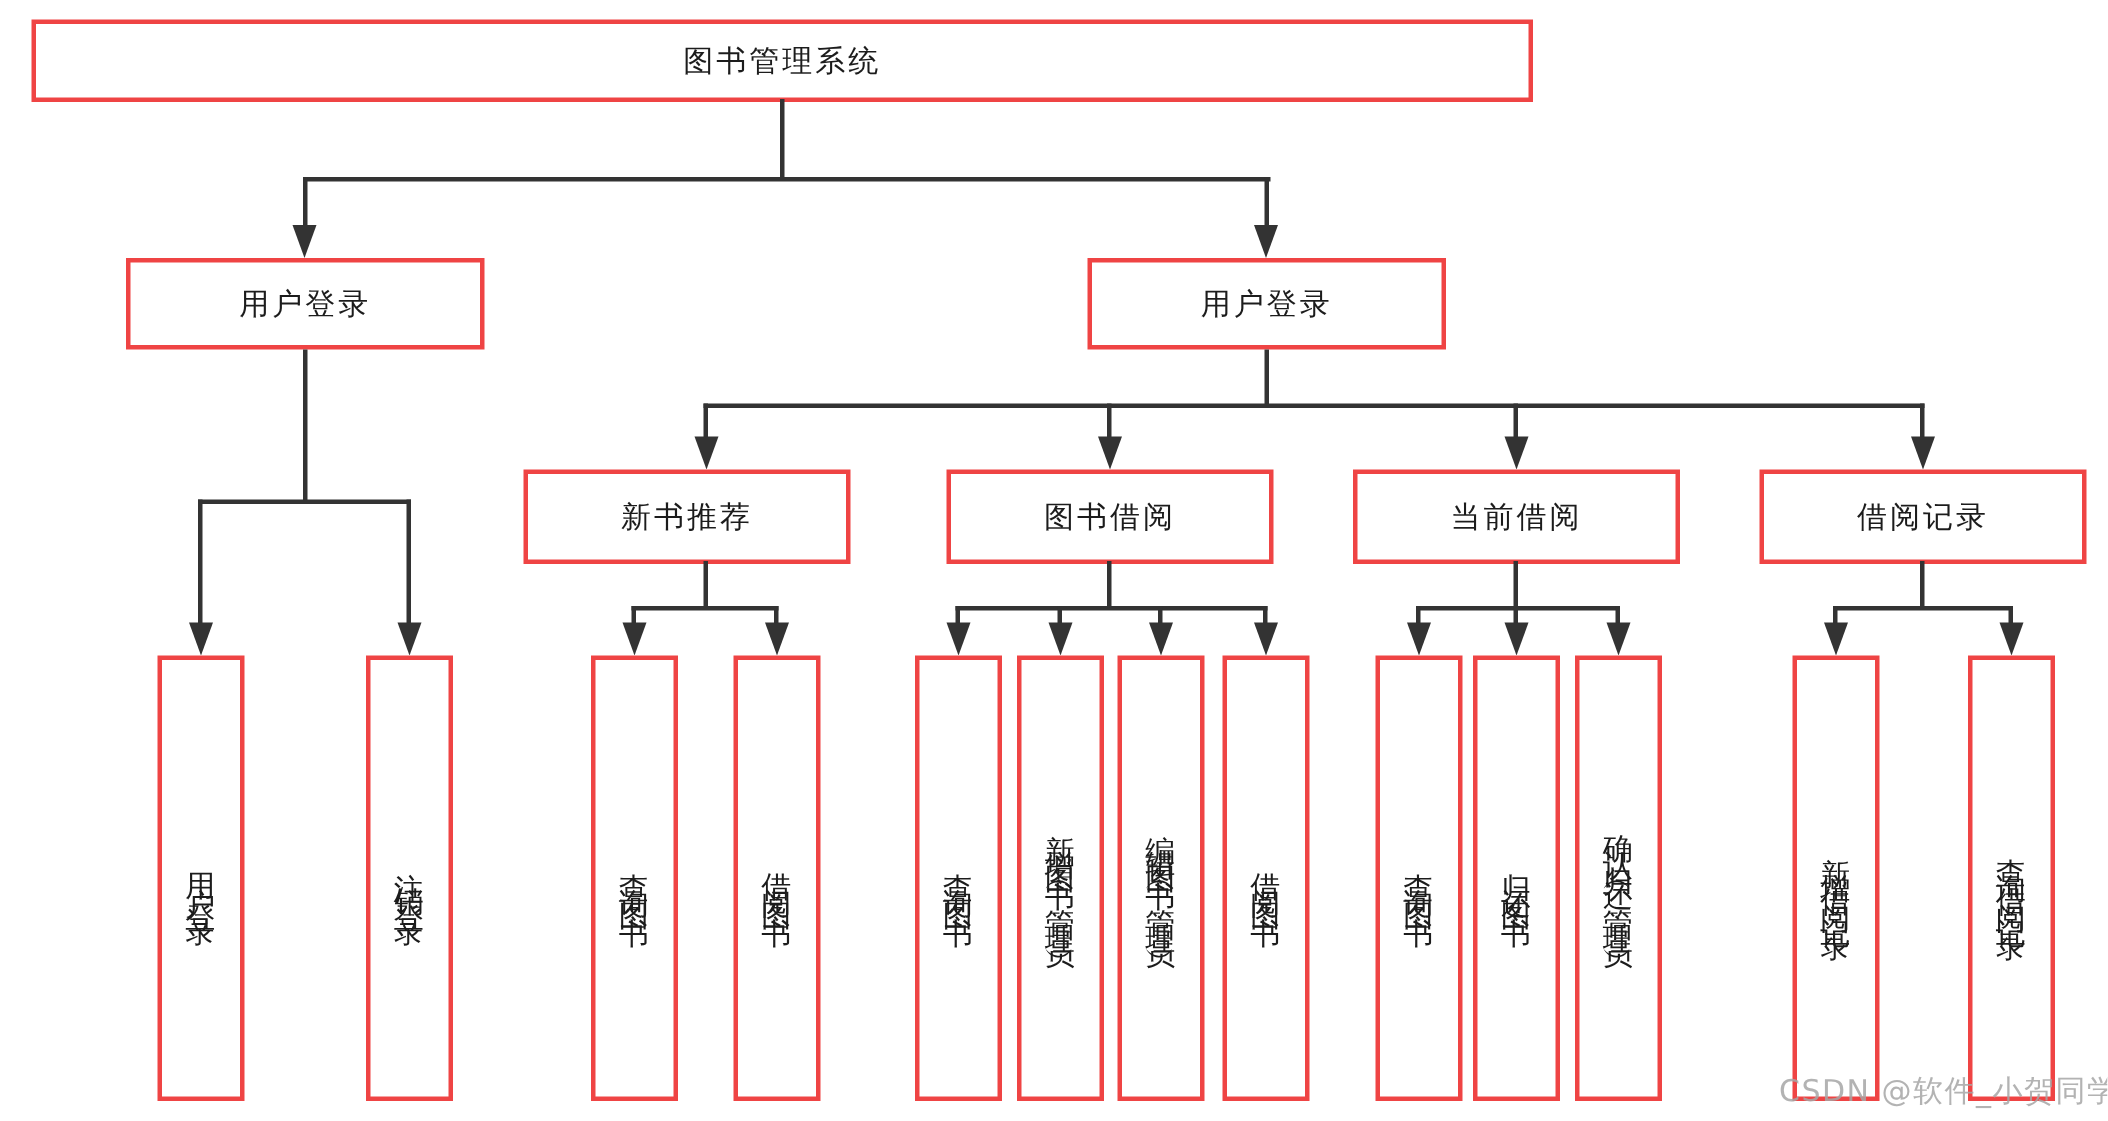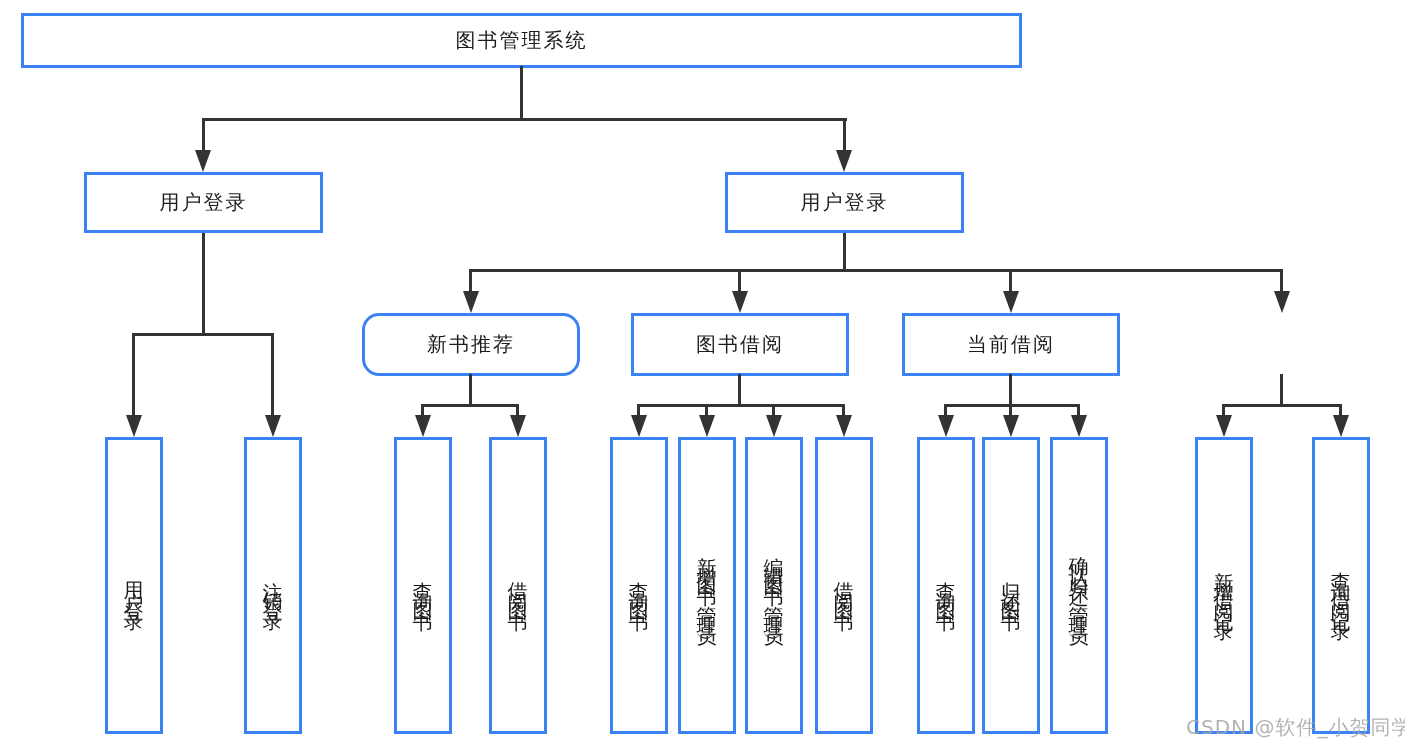--- a/index.html
+++ b/index.html
@@ -1,21 +1,21 @@
 <!DOCTYPE html>
 <html><head>
 <meta charset="utf-8">
 <style>
   html,body{margin:0;padding:0;background:#ffffff;}
   #canvas{
     position:relative;width:1405px;height:747px;background:#ffffff;overflow:hidden;
     font-family:"DejaVu Sans","Liberation Sans",sans-serif;color:#1c1c1c;
   }
   .box{
-    position:absolute;box-sizing:border-box;border:3px solid #3b82f6;background:#ffffff;
+    position:absolute;box-sizing:border-box;border:3px solid #ef4444;background:#ffffff;
     display:flex;align-items:center;justify-content:center;
   }
   .htext{font-size:20px;letter-spacing:2px;color:#1c1c1c;white-space:nowrap;}
   .leafbox{top:437px;width:58px;height:297px;border-width:3px;}
   .vtext{
     writing-mode:vertical-rl;text-orientation:mixed;
     font-size:20px;letter-spacing:10px;color:#1c1c1c;line-height:1;
   }
   .vline{position:absolute;width:3px;background:#333333;}
   .hline{position:absolute;height:3px;background:#333333;}
@@ -65,28 +65,31 @@
   <div class="hline" style="left:469px;top:269px;width:814px;"></div>
   <div class="vline" style="left:469px;top:269px;height:24px;"></div>
   <div class="arrow" style="left:463px;top:291px;"></div>
   <div class="vline" style="left:738px;top:269px;height:24px;"></div>
   <div class="arrow" style="left:732px;top:291px;"></div>
   <div class="vline" style="left:1009px;top:269px;height:24px;"></div>
   <div class="arrow" style="left:1003px;top:291px;"></div>
   <div class="vline" style="left:1280px;top:269px;height:24px;"></div>
   <div class="arrow" style="left:1274px;top:291px;"></div>
 
-  <div class="box l3" style="left:362px;border-radius:17px;">
+  <div class="box l3" style="left:349px;">
     <span class="htext">新书推荐</span>
   </div>
   <div class="box l3" style="left:631px;">
     <span class="htext">图书借阅</span>
   </div>
   <div class="box l3" style="left:902px;">
     <span class="htext">当前借阅</span>
+  </div>
+  <div class="box l3" style="left:1173px;">
+    <span class="htext">借阅记录</span>
   </div>
 
   <div class="vline" style="left:469px;top:374px;height:32px;"></div>
   <div class="vline" style="left:738px;top:374px;height:32px;"></div>
   <div class="vline" style="left:1009px;top:374px;height:32px;"></div>
   <div class="vline" style="left:1280px;top:374px;height:32px;"></div>
 
   <div class="hline" style="left:421px;top:404px;width:98px;"></div>
   <div class="hline" style="left:637px;top:404px;width:208px;"></div>
   <div class="hline" style="left:944px;top:404px;width:136px;"></div>

